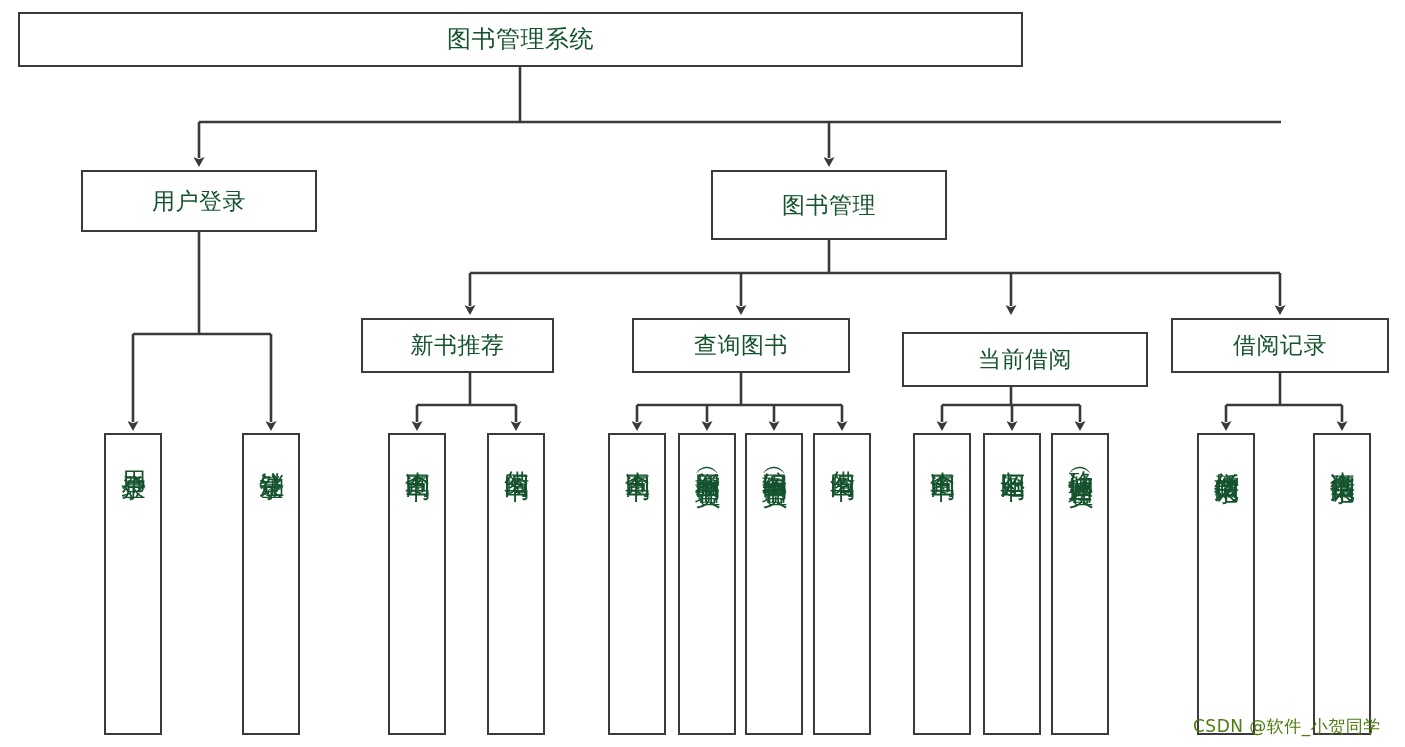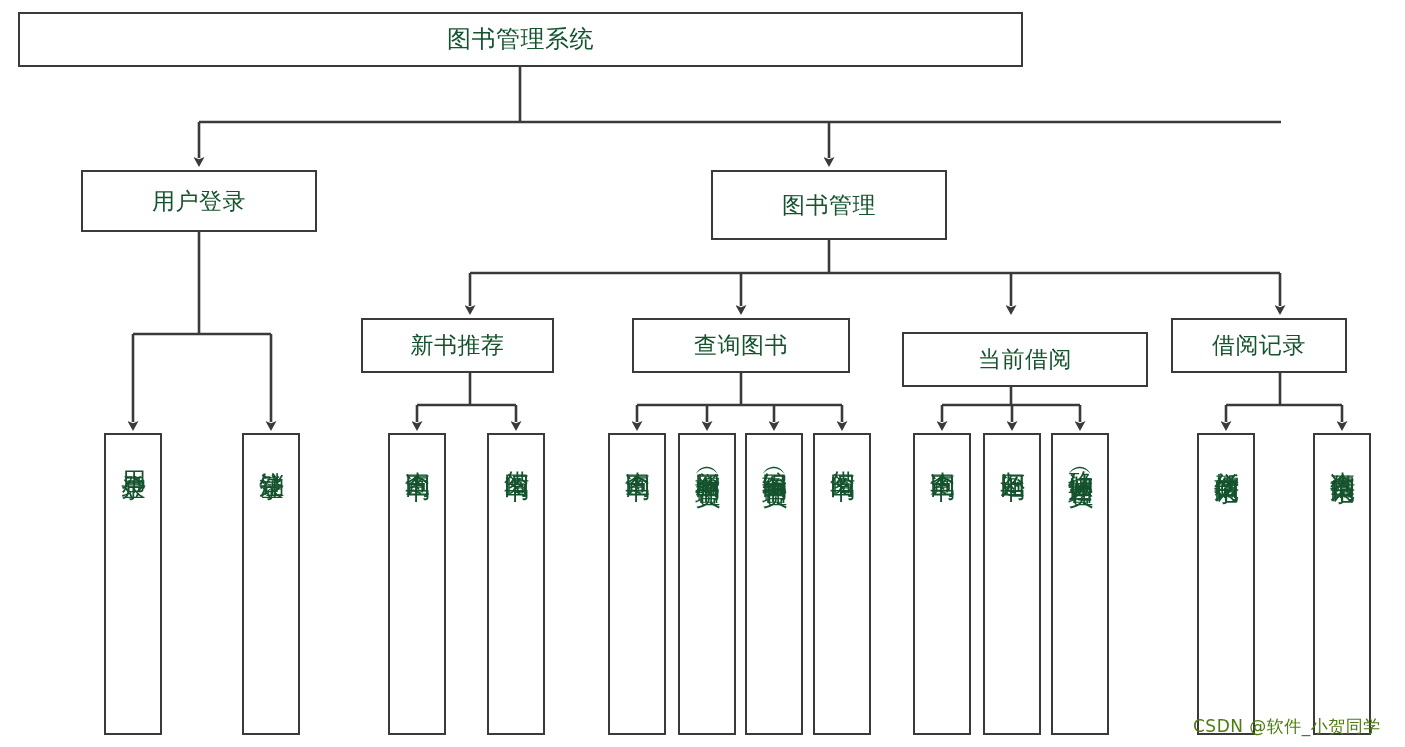--- a/index.html
+++ b/index.html
@@ -142,21 +142,21 @@
 
   <div class="node h-node" style="left:361px; top:318px; width:193px; height:55px;">
     <span class="label">新书推荐</span>
   </div>
   <div class="node h-node" style="left:632px; top:318px; width:218px; height:55px;">
     <span class="label">查询图书</span>
   </div>
   <div class="node h-node" style="left:902px; top:332px; width:246px; height:55px;">
     <span class="label">当前借阅</span>
   </div>
-  <div class="node h-node" style="left:1171px; top:318px; width:176px; height:55px;">
+  <div class="node h-node" style="left:1171px; top:318px; width:218px; height:55px;">
     <span class="label">借阅记录</span>
   </div>
 
   <div class="node v-node" style="left:104px; top:433px; width:58px; height:302px;">
     <span class="label">用户登录</span>
   </div>
   <div class="node v-node" style="left:242px; top:433px; width:58px; height:302px;">
     <span class="label">注销登录</span>
   </div>
 

